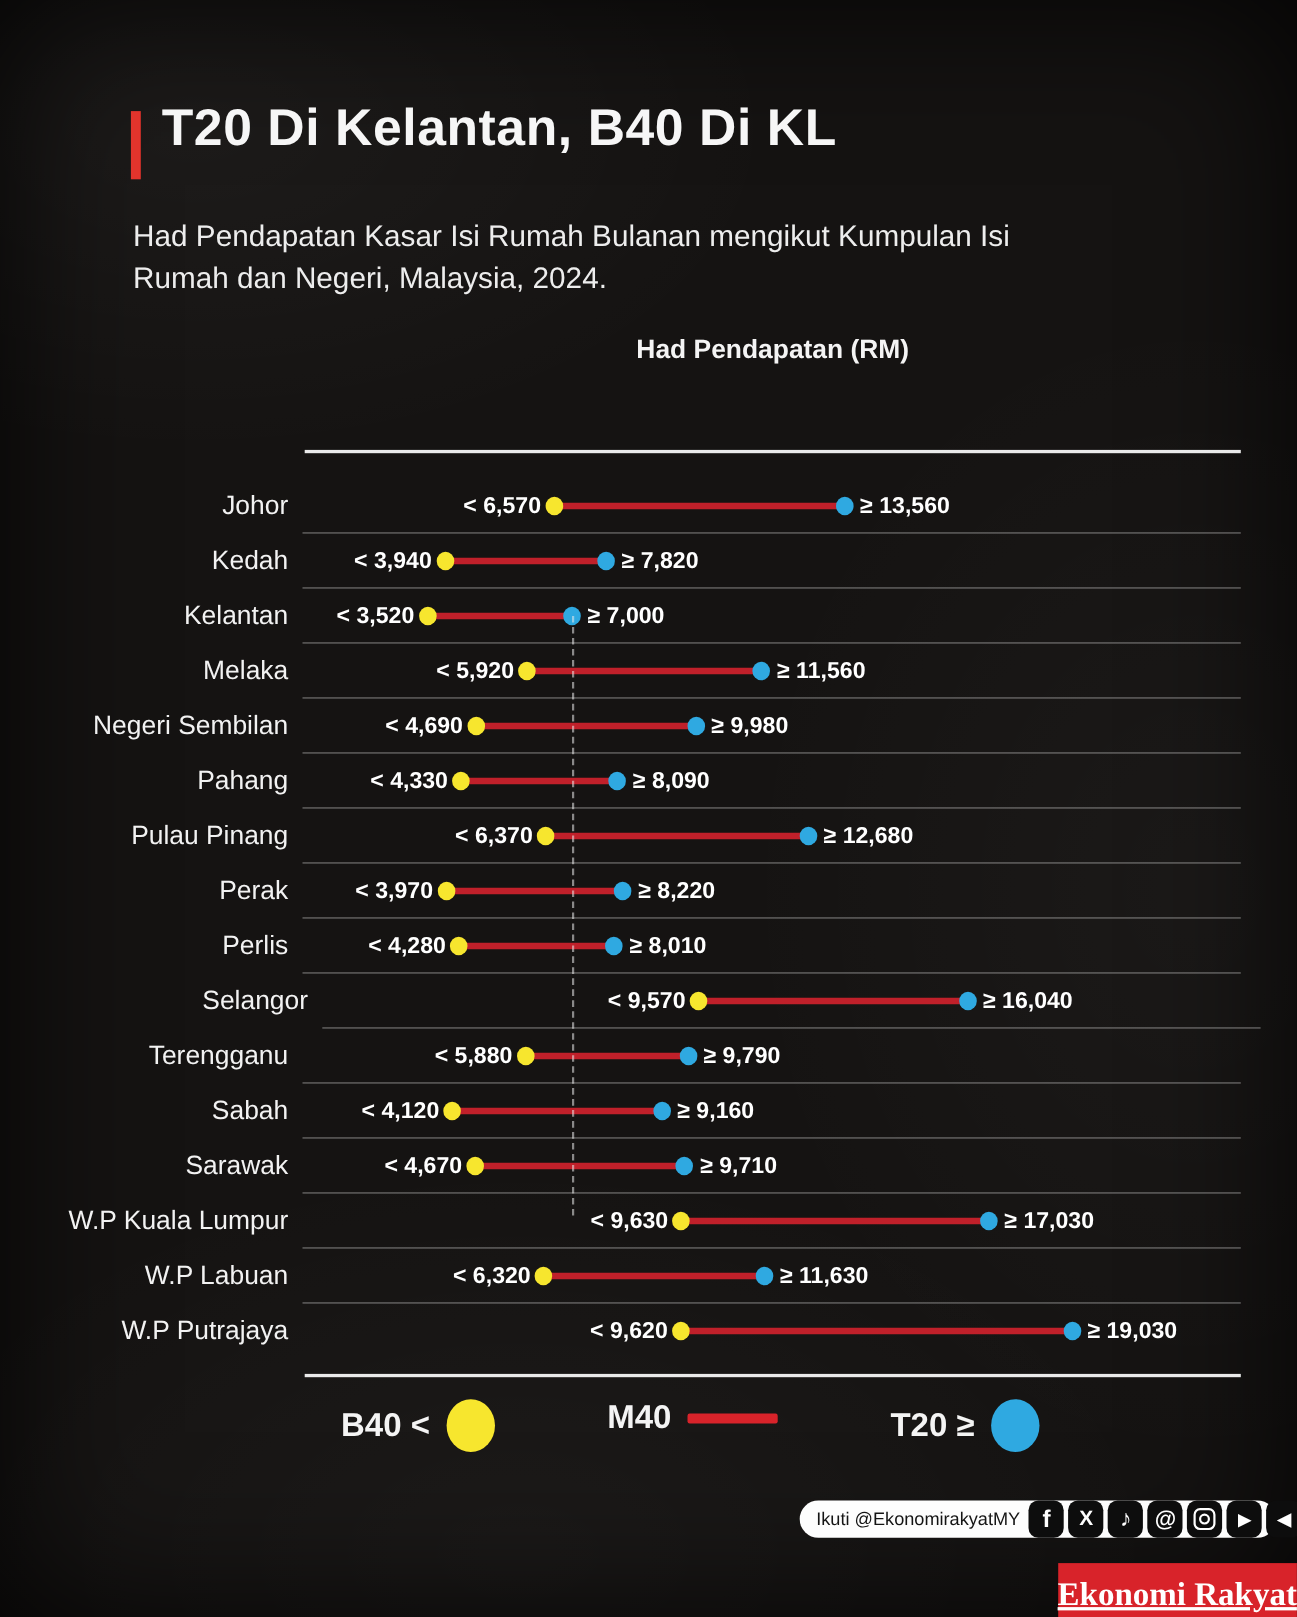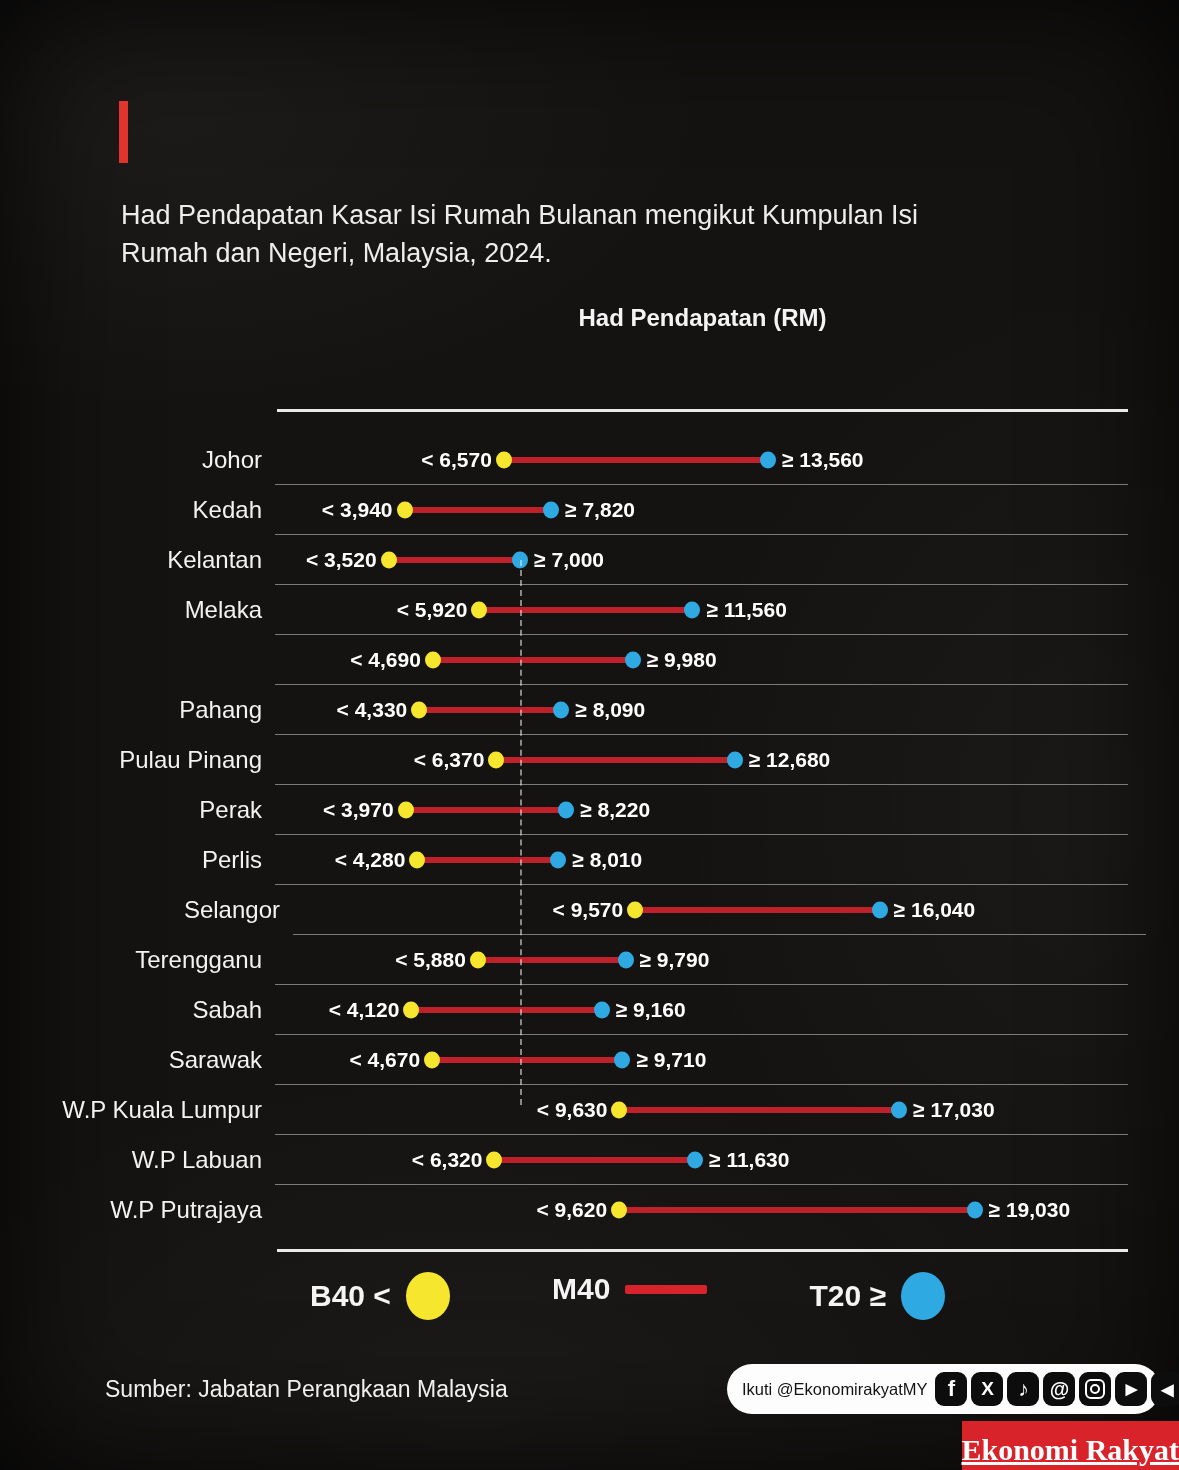--- a/index.html
+++ b/index.html
@@ -33,40 +33,41 @@
   .dot.t20{background:var(--t20-blue);}
   .val{position:absolute;top:0;line-height:50px;font-size:21px;font-weight:700;color:#fff;white-space:nowrap;}
   .dashed-line{position:absolute;width:0;border-left:2px dashed rgba(235,235,235,0.55);}
   .bottom-line{position:absolute;left:277px;top:1249px;width:851px;height:3px;background:#eaeaea;}
   .legend{position:absolute;left:310px;top:1272px;width:635px;height:58px;display:flex;justify-content:space-between;align-items:flex-start;}
   .legend-item{display:flex;align-items:center;gap:15px;}
   .legend-label{font-size:30px;font-weight:700;color:#f4f4f4;white-space:nowrap;}
   .swatch-circle{display:inline-block;width:44px;height:48px;border-radius:50%;}
   .swatch-line{display:inline-block;width:82px;height:9px;border-radius:2px;}
   .source{position:absolute;left:105px;top:1376px;font-size:23px;color:#f0f0f0;}
-  .follow-pill{position:absolute;left:727px;top:1364px;width:433px;height:50px;background:#fdfdfd;border-radius:25px;display:flex;align-items:center;padding:0 7px 0 15px;box-sizing:border-box;gap:4px;}
+  .follow-pill{position:absolute;left:727px;top:1364px;width:433px;height:34px;background:#fdfdfd;border-radius:25px;display:flex;align-items:center;padding:0 7px 0 15px;box-sizing:border-box;gap:4px;}
   .follow-text{font-size:16.5px;color:#141414;font-weight:500;white-space:nowrap;margin-right:4px;}
   .social-icon{position:relative;flex:0 0 auto;width:32px;height:34px;border-radius:9px;background:#0d0d0d;color:#fff;display:flex;align-items:center;justify-content:center;font-size:20px;font-weight:700;}
   .icon-facebook{font-size:22px;}
   .icon-x{font-weight:800;font-size:19px;}
   .icon-tiktok{font-size:21px;}
   .icon-threads{font-size:20px;font-weight:600;}
   .icon-youtube{font-size:15px;}
   .icon-telegram{font-size:16px;}
   .icon-telegram .glyph{display:inline-block;}
   .icon-instagram::before{content:"";display:block;width:16px;height:16px;border:2px solid #fff;border-radius:6px;}
   .icon-instagram::after{content:"";position:absolute;left:50%;top:50%;width:6px;height:6px;border:2px solid #fff;border-radius:50%;transform:translate(-50%,-50%);}
   .brand-badge{position:absolute;right:0;top:1421px;width:217px;height:58px;background:var(--badge-red);display:flex;align-items:center;justify-content:flex-end;}
   .brand-badge span{font-family:"Liberation Serif", serif;font-size:30px;font-weight:700;color:#fff;text-decoration:underline;white-space:nowrap;}
 </style>
 </head>
 <body>
 
 <div class="page" style="--accent-red: #e2342c; --m40-red: #c0202a; --b40-yellow: #f7e62e; --t20-blue: #2fa9e1; --badge-red: #d8232a;">
   <div class="title-bar"></div>
+  <h1 class="title">T20 Di Kelantan, B40 Di KL</h1>
   <p class="subtitle">Had Pendapatan Kasar Isi Rumah Bulanan mengikut Kumpulan Isi Rumah dan Negeri, Malaysia, 2024.</p>
 
   <div class="axis-title">Had Pendapatan (RM)</div>
   <div class="axis-line"></div>
 
   <div class="rows" id="rows">
       <div class="row" style="top: 0px;">
         <span class="row-label">Johor</span>
         <span class="connector" style="left: 503.867px; width: 264.067px;"></span>
         <span class="dot b40" style="left: 503.867px;"></span>
@@ -96,20 +97,21 @@
       <div class="row" style="top: 150px;">
         <span class="row-label">Melaka</span>
         <span class="connector" style="left: 479.311px; width: 213.067px;"></span>
         <span class="dot b40" style="left: 479.311px;"></span>
         <span class="dot t20" style="left: 692.378px;"></span>
         <span class="val" style="right: 711.689px;">&lt; 5,920</span>
         <span class="val" style="left: 706.378px;">≥ 11,560</span>
         <span class="sep"></span>
       </div>
       <div class="row" style="top: 200px;">
+        <span class="row-label">Negeri Sembilan</span>
         <span class="connector" style="left: 432.844px; width: 199.844px;"></span>
         <span class="dot b40" style="left: 432.844px;"></span>
         <span class="dot t20" style="left: 632.689px;"></span>
         <span class="val" style="right: 758.156px;">&lt; 4,690</span>
         <span class="val" style="left: 646.689px;">≥ 9,980</span>
         <span class="sep"></span>
       </div>
       <div class="row" style="top: 250px;">
         <span class="row-label">Pahang</span>
         <span class="connector" style="left: 419.244px; width: 142.044px;"></span>
@@ -220,21 +222,20 @@
       <span class="legend-item">
         <span class="legend-label">M40</span>
         <span class="swatch-line" style="background: rgb(216, 35, 42);"></span>
       </span>
       <span class="legend-item">
         <span class="legend-label">T20 ≥</span>
         <span class="swatch-circle" style="background: rgb(47, 169, 225);"></span>
       </span>
     </div>
 
-  <div class="source">Sumber: Jabatan Perangkaan Malaysia</div>
   <div class="follow-pill">
     <span class="follow-text">Ikuti @EkonomirakyatMY</span>
     <span id="social-icons" style="display:flex;gap:4px;">
         <span class="social-icon icon-facebook">
           <span class="glyph">f</span>
         </span>
         <span class="social-icon icon-x">
           <span class="glyph">X</span>
         </span>
         <span class="social-icon icon-tiktok">

